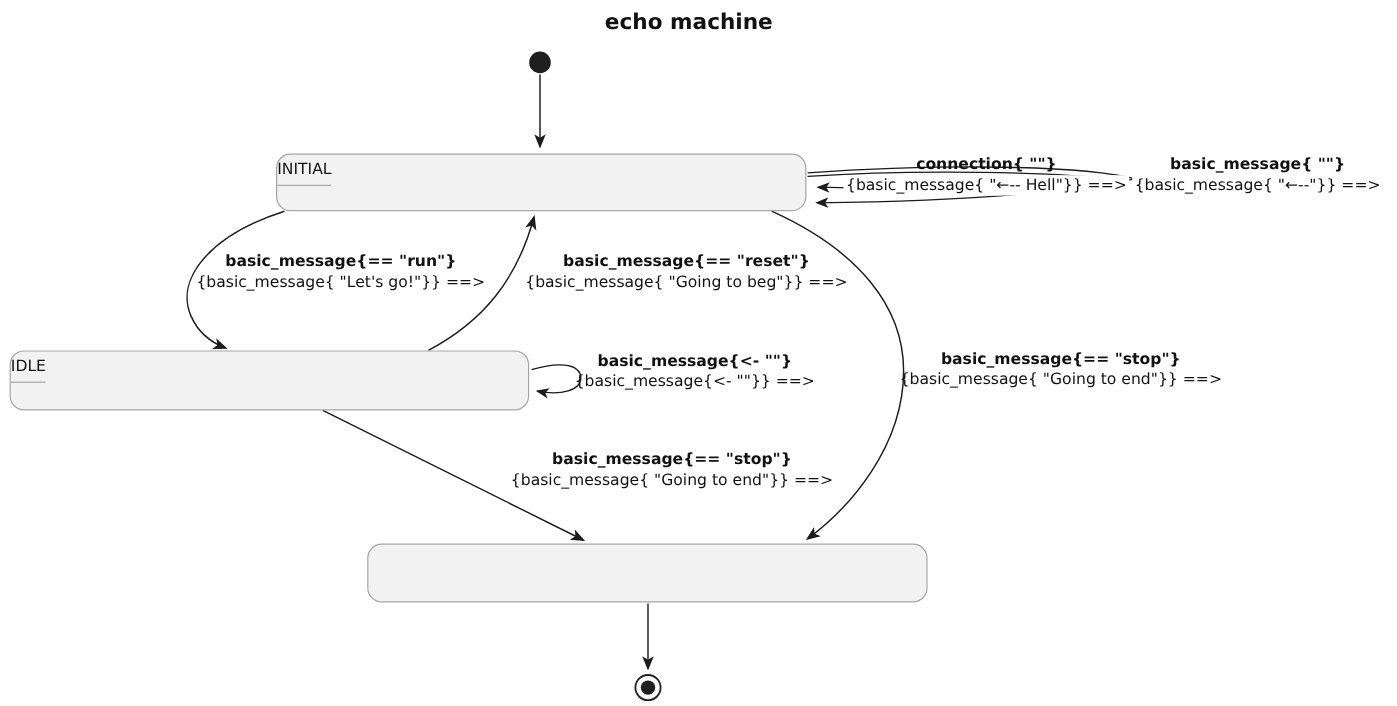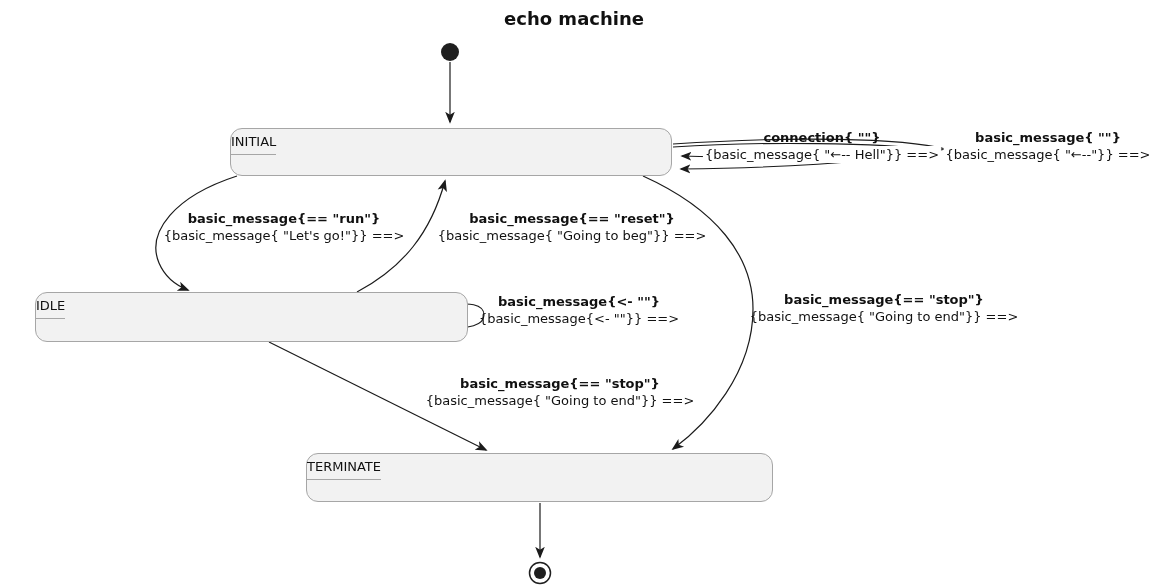--- a/index.html
+++ b/index.html
@@ -65,27 +65,26 @@
     <circle cx="540" cy="573" r="6" fill="#1f1f1f"></circle>
   </svg>
 
   <div class="diagram-title">echo machine</div>
 
   <div class="state" style="left:230px;top:128px;width:442px;height:48px;">
     <div class="name">INITIAL</div>
     <div class="body"></div>
   </div>
 
-  <div class="state" style="left:8px;top:292px;width:433px;height:50px;margin-left:27px;">
+  <div class="state" style="left:8px;top:292px;width:433px;height:50px;">
     <div class="name">IDLE</div>
     <div class="body"></div>
   </div>
 
   <div class="state" style="left:306px;top:453px;width:467px;height:49px;">
-    <div class="name">TERMINATE</div>
     <div class="body"></div>
   </div>
 
   <div class="edge-label masked" style="left:822px;top:129px;">
     <span class="guard">connection{ ""}</span>
     <span class="action">{basic_message{ "←-- Hell"}} ==&gt;</span>
   </div>
 
   <div class="edge-label masked" style="left:1048px;top:129px;">
     <span class="guard">basic_message{ ""}</span>

